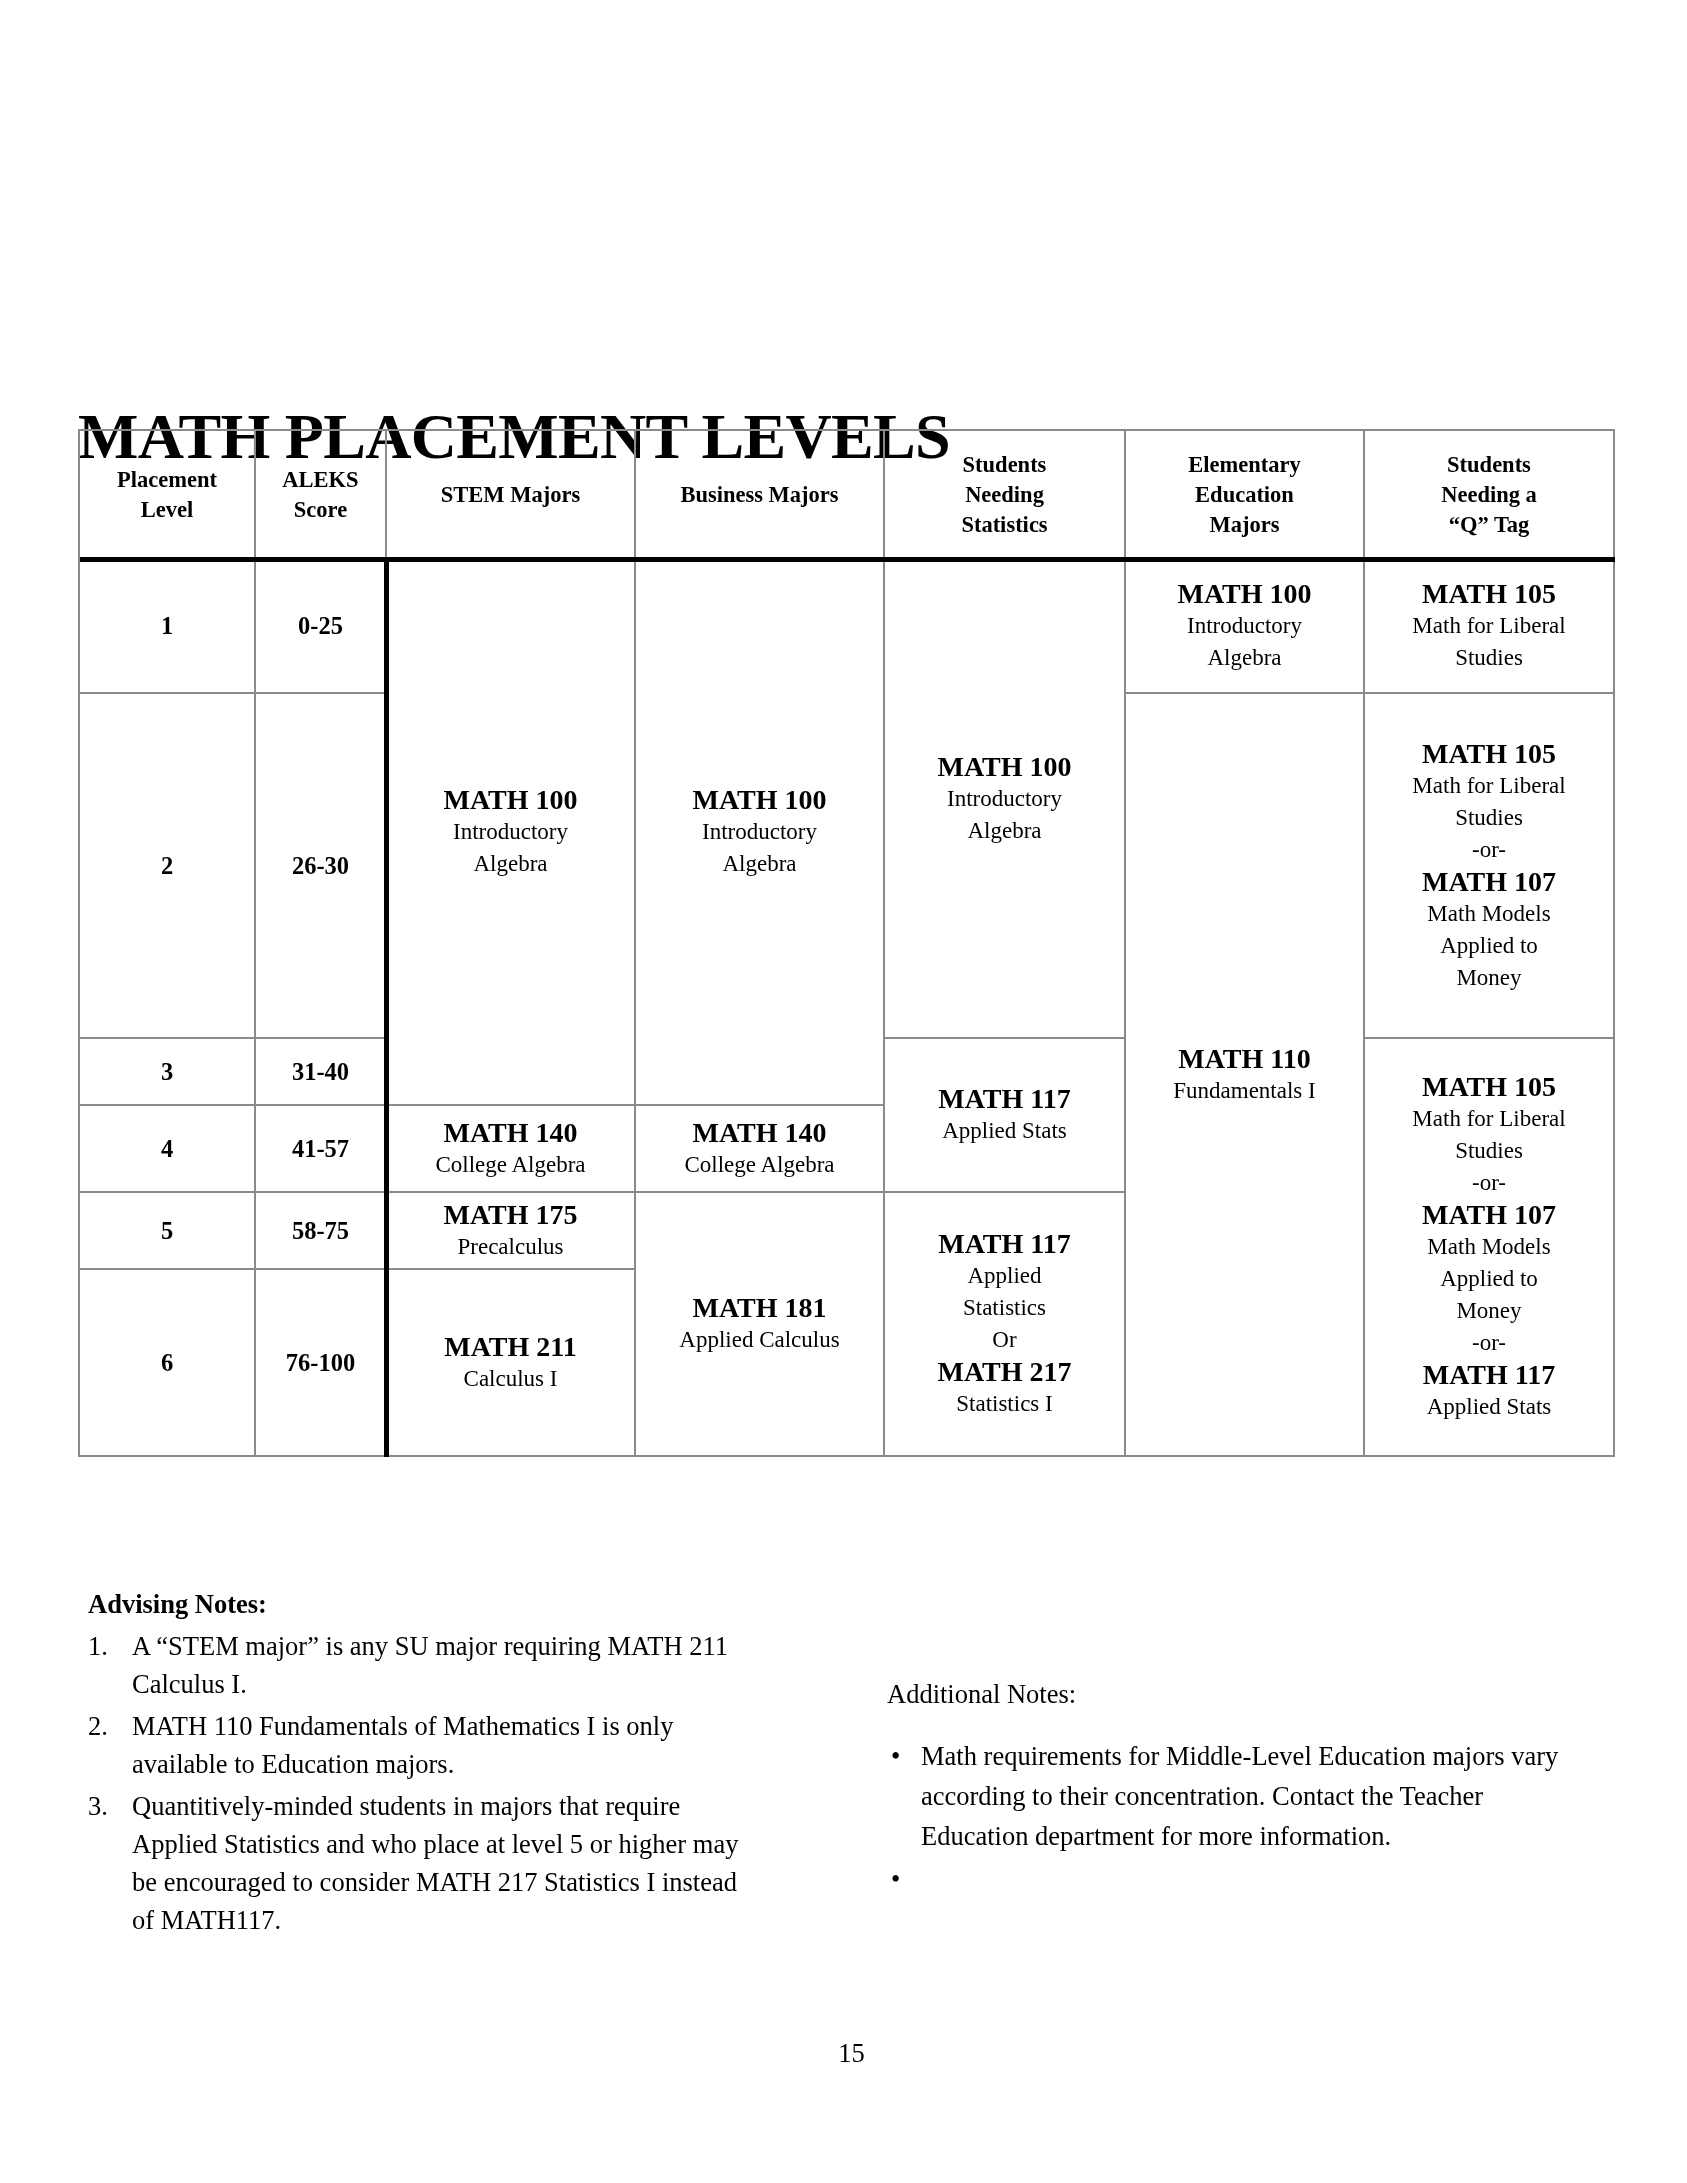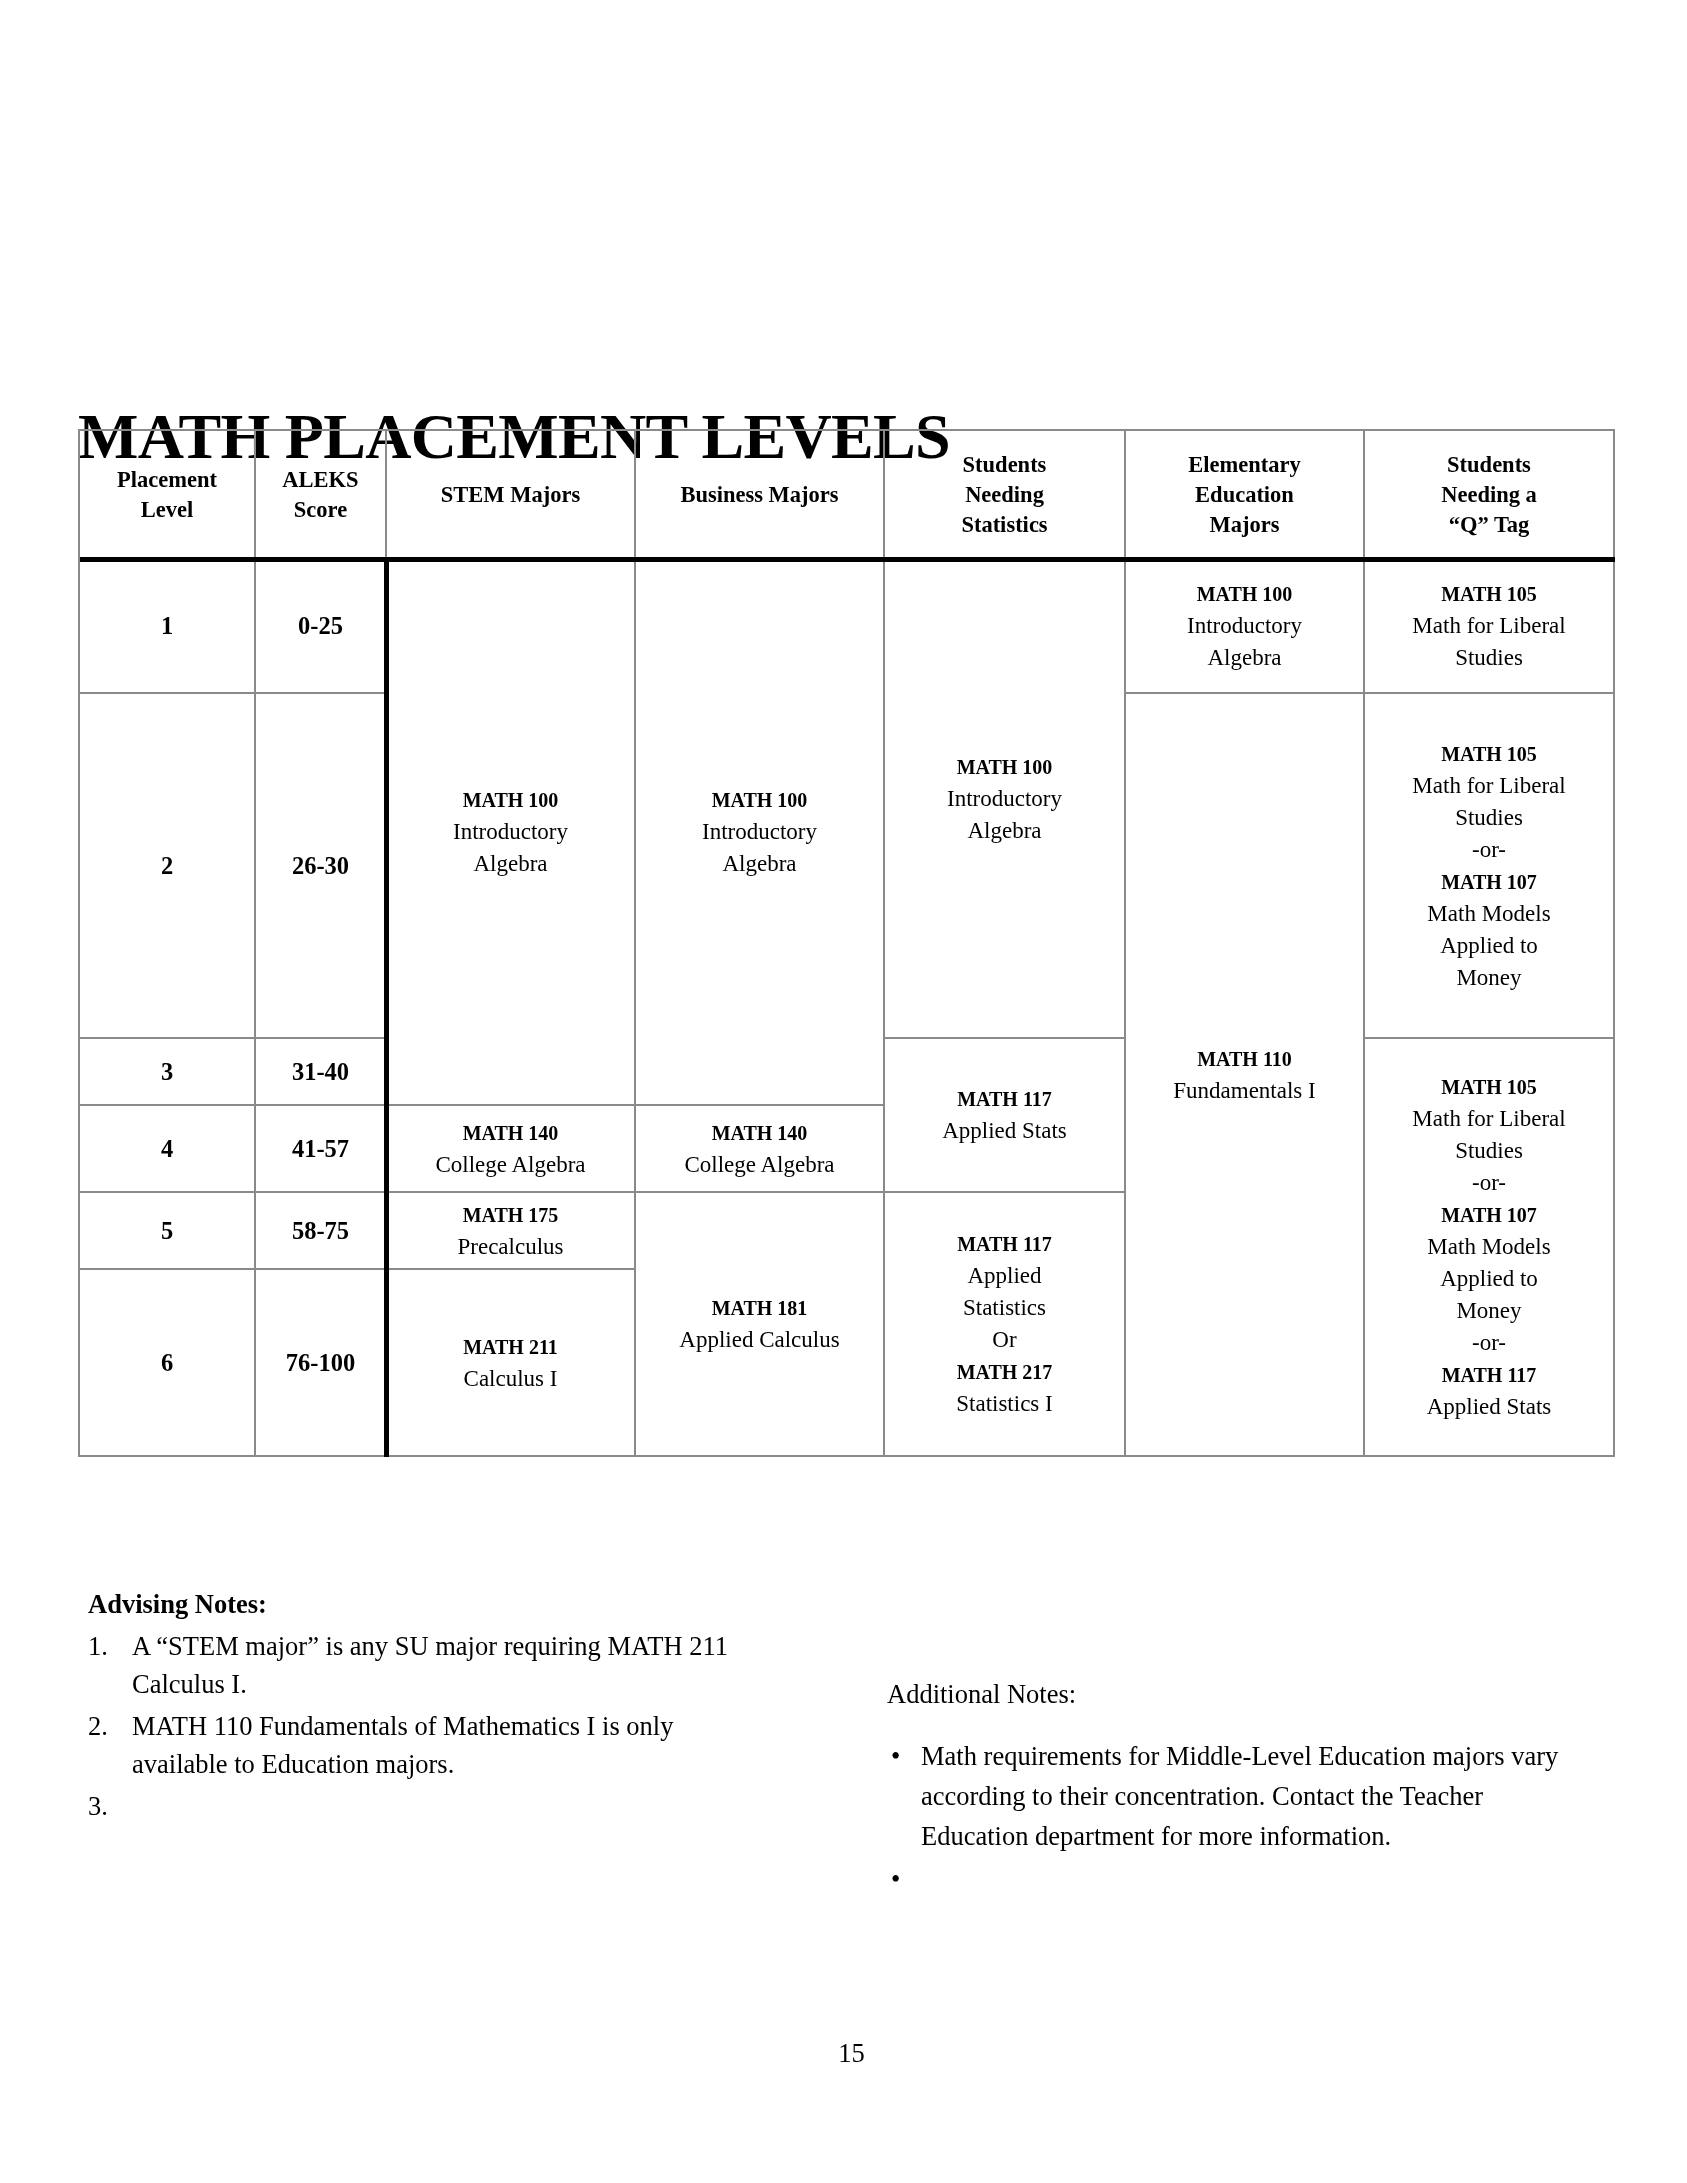--- a/index.html
+++ b/index.html
@@ -43,21 +43,21 @@
     border-bottom:2px solid var(--thin);
     display:flex;
     flex-direction:column;
     justify-content:center;
     align-items:center;
     text-align:center;
     font-size:23px;
     line-height:32px;
     padding:2.6px 5.3px;
   }
-  .cell div.b{font-weight:bold;font-size:20px;}
+  .cell div.b{font-weight:bold;font-size:28px;}
   .hdr{font-weight:bold;font-size:22.5px;line-height:30px;}
   .hdr div{font-weight:bold;}
   .lvl{font-weight:bold;font-size:24.5px;}
   
   #header-divider-line{
     position:absolute;
     left:0; top:126px;
     width:100%; height:5.3px;
     background:var(--thick);
   }
@@ -249,20 +249,21 @@
     <div class="note-item">
       <span class="num">1.</span>
       <span>A “STEM major” is any SU major requiring MATH 211 Calculus I.</span>
     </div>
     <div class="note-item">
       <span class="num">2.</span>
       <span>MATH 110 Fundamentals of Mathematics I is only available to Education majors.</span>
     </div>
     <div class="note-item">
       <span class="num">3.</span>
+      <span>Quantitively-minded students in majors that require Applied Statistics and who place at level 5 or higher may be encouraged to consider MATH 217 Statistics I instead of MATH117.</span>
     </div>
   </div>
 
   <div id="notes-right">
     <div class="heading">Additional Notes:</div>
     <div class="bullet-item">
       <span class="dot">•</span>
       <span>Math requirements for Middle-Level Education majors vary according to their concentration. Contact the Teacher Education department for more information.</span>
     </div>
     <div class="bullet-item">

